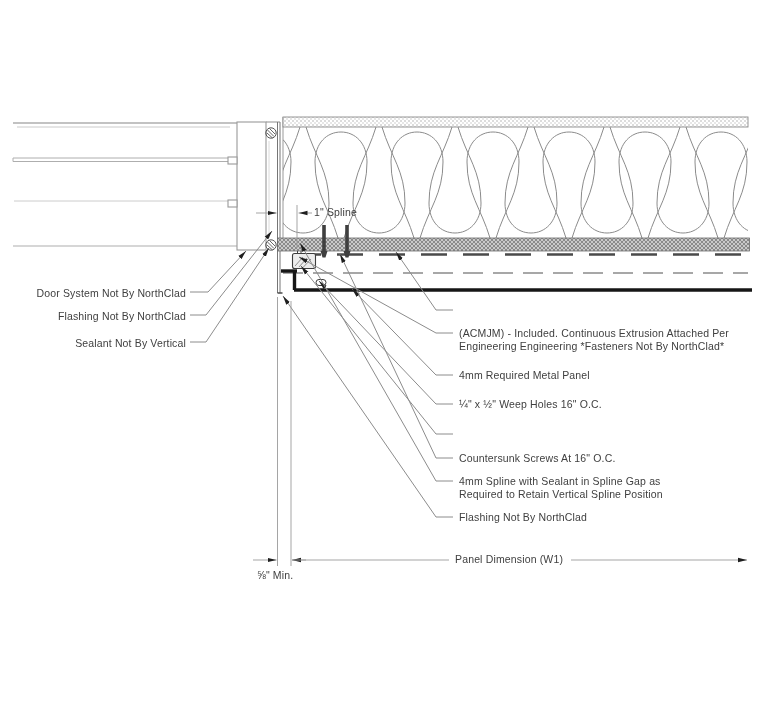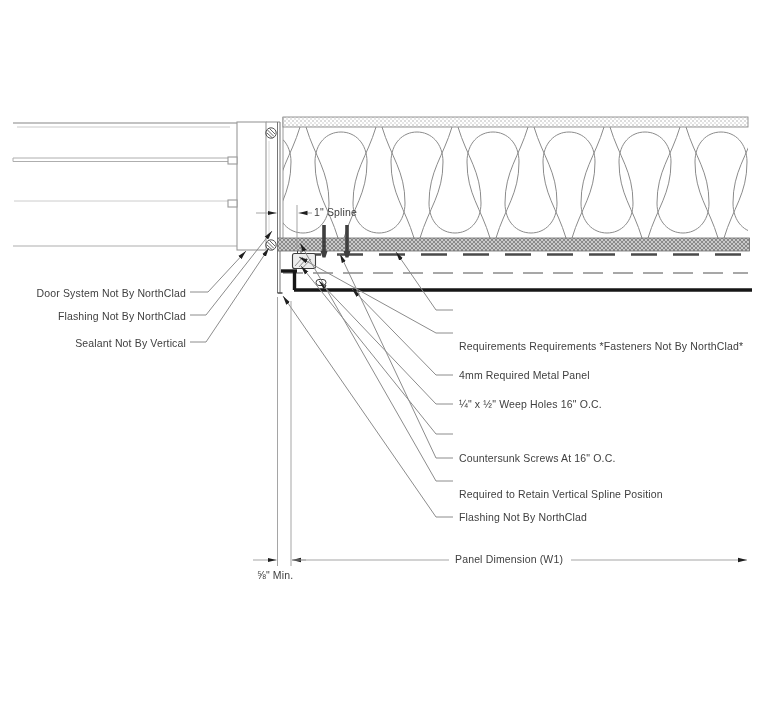--- a/index.html
+++ b/index.html
@@ -149,24 +149,26 @@
 
       <line x1="292" y1="560" x2="449" y2="560"></line>
       <line x1="571" y1="560" x2="747" y2="560" marker-end="url(#arr)"></line>
     </g>
   </svg>
 
   <div class="lbl right-align" style="right:582px;top:287px">Door System Not By NorthClad</div>
   <div class="lbl right-align" style="right:582px;top:310px">Flashing Not By NorthClad</div>
   <div class="lbl right-align" style="right:582px;top:337px">Sealant Not By Vertical</div>
 
-  <div class="lbl" style="left:459px;top:339.5px">Requirements Requirements *Fasteners Not By NorthClad*</div>
+  <div class="lbl" style="left:459px;top:327px">(ACMJM) - Included. Continuous Extrusion Attached Per</div>
+  <div class="lbl" style="left:459px;top:339.5px">Engineering Engineering *Fasteners Not By NorthClad*</div>
   <div class="lbl" style="left:459px;top:369px">4mm Required Metal Panel</div>
   <div class="lbl" style="left:459px;top:398px">¼" x ½" Weep Holes 16" O.C.</div>
   <div class="lbl" style="left:459px;top:452px">Countersunk Screws At 16" O.C.</div>
+  <div class="lbl" style="left:459px;top:475px">4mm Spline with Sealant in Spline Gap as</div>
   <div class="lbl" style="left:459px;top:487.5px">Required to Retain Vertical Spline Position</div>
   <div class="lbl" style="left:459px;top:511px">Flashing Not By NorthClad</div>
 
   <div class="lbl" style="left:314px;top:206px">1" Spline</div>
   <div class="lbl" style="left:257px;top:569px">⅝" Min.</div>
   <div class="lbl" style="left:455px;top:553px">Panel Dimension (W1)</div>
 
 </div>
 
 </body></html>

